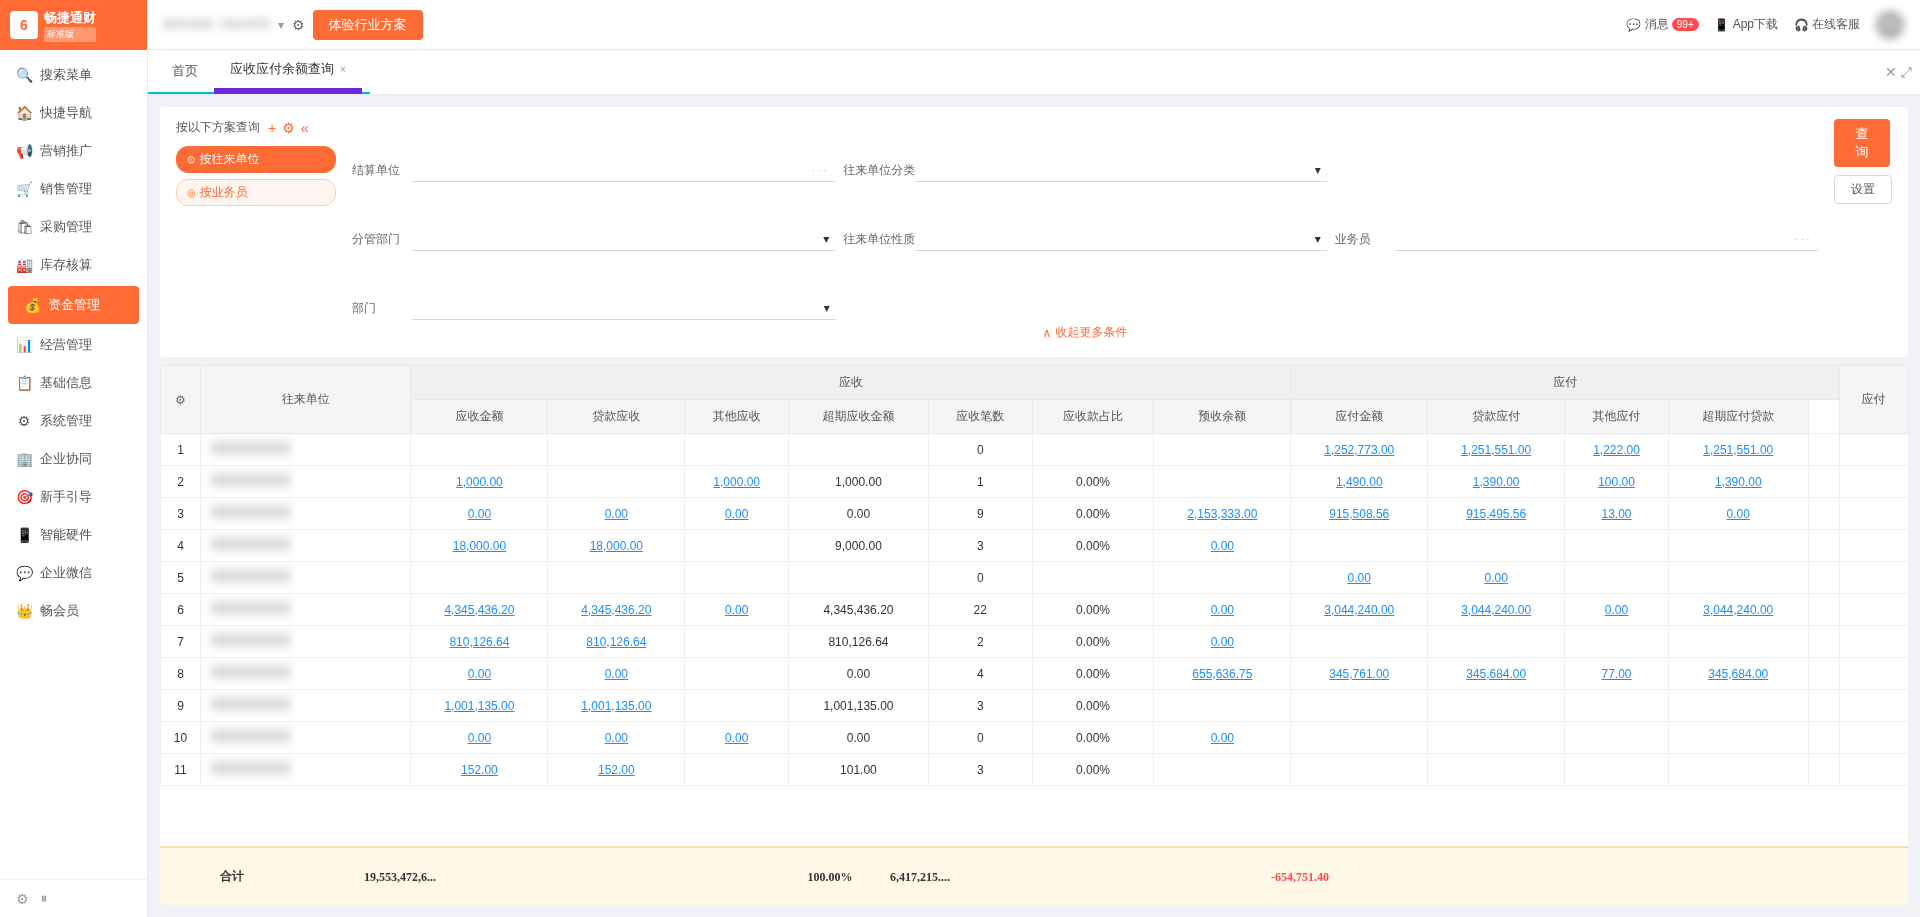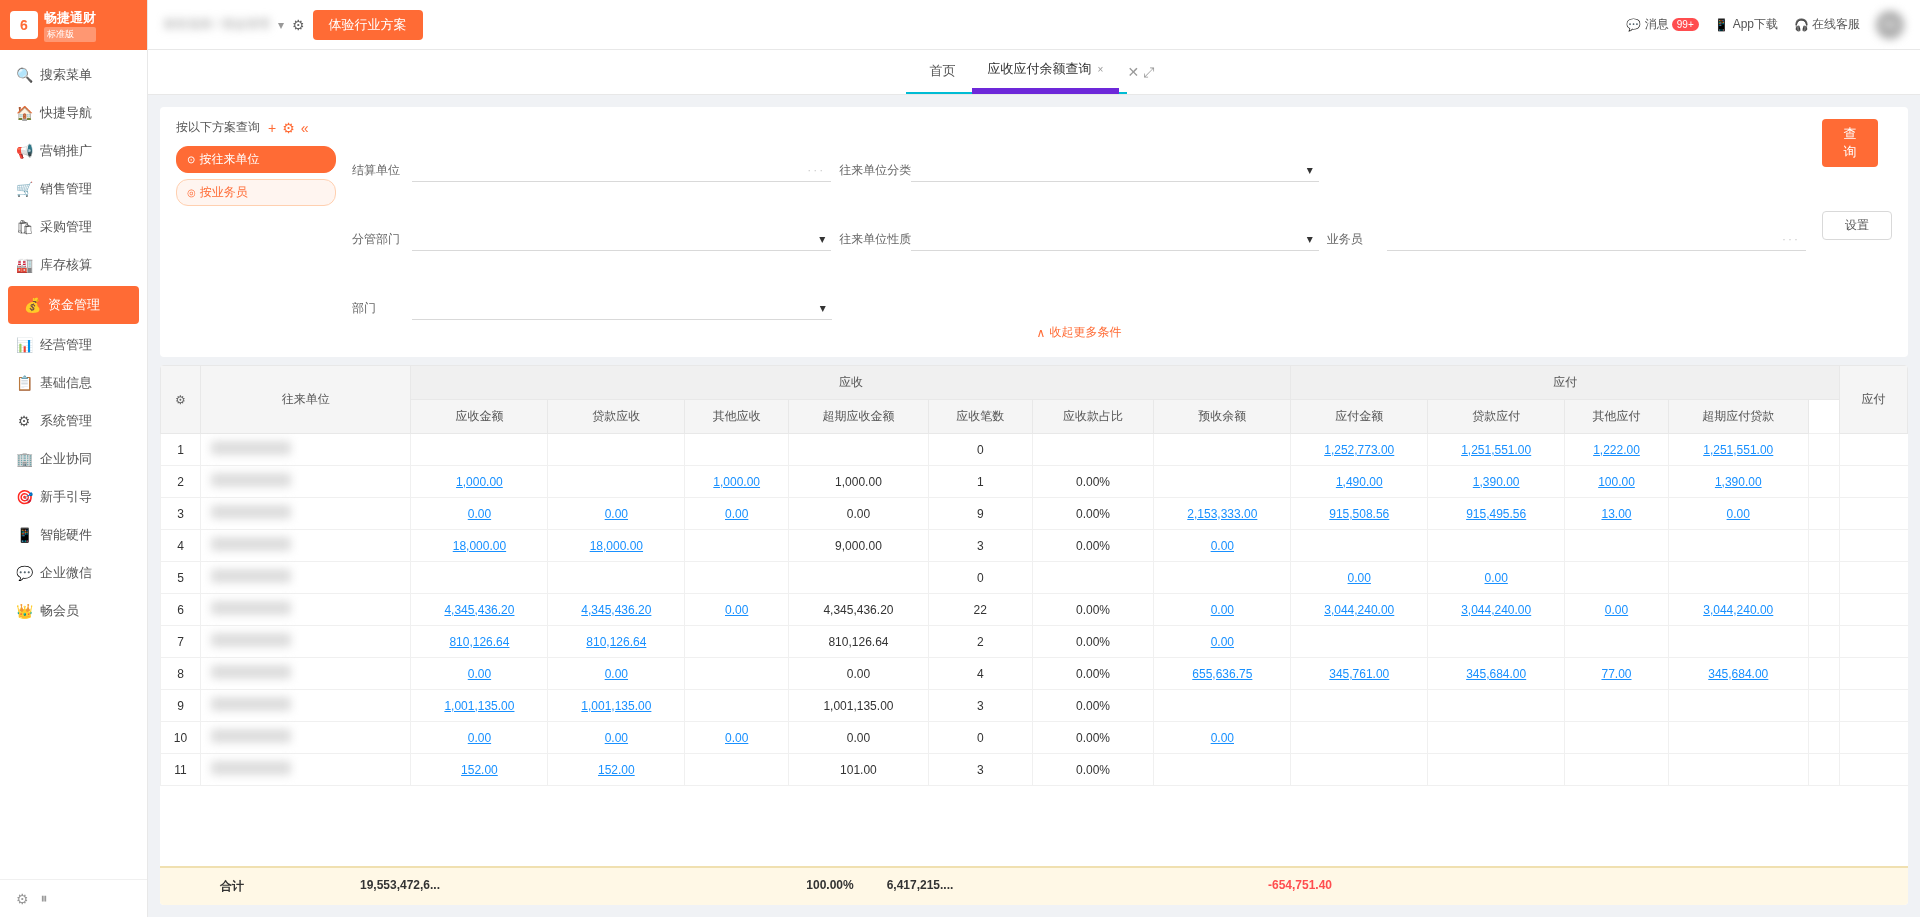--- a/index.html
+++ b/index.html
@@ -133,32 +133,32 @@
     }
     thead th.group-header { background: #f0f0f0; font-weight: 500; }
     tbody tr { border-bottom: 1px solid #f0f0f0; }
     tbody td { padding: 7px 10px; text-align: center; border: 1px solid #f0f0f0; color: #333; white-space: nowrap; }
     tbody td.text-left { text-align: left; }
     tbody td a, tbody td .link { color: #1890ff; text-decoration: underline; cursor: pointer; }
     .settings-icon { color: #666; cursor: pointer; }
     .window-btn { color: #999; cursor: pointer; font-size: 14px; }
 
     .tab-bar-wrapper {
-      display: flex; align-items: center; justify-content: center;
+      display: flex; align-items: center; justify-content: space-between;
       background: #fff; border-bottom: 1px solid #e8e8e8;
     }
     .tab-right-controls { display: flex; gap: 4px; padding-right: 8px; }
 
     .query-btn {
       background: #ff6b35; color: #fff; border: none; padding: 6px 20px; border-radius: 4px;
       cursor: pointer; font-size: 13px; display: block; margin-bottom: 4px; width: 56px;
     }
     .set-btn {
       background: #fff; color: #555; border: 1px solid #d9d9d9; padding: 5px 16px; border-radius: 4px;
-      cursor: pointer; font-size: 12px; width: 70px; margin-top: 36px;
+      cursor: pointer; font-size: 12px; width: 58px;
     }
     .query-actions { display: flex; flex-direction: column; gap: 4px; }
 
     .blurred { filter: blur(4px); user-select: none; }
 
     .header-right-item {
       display: flex; align-items: center; gap: 3px; color: #555; cursor: pointer; font-size: 12px;
     }
   </style>
 </head>
@@ -583,21 +583,21 @@
                   <td></td>
                   <td></td>
                   <td></td>
                   <td></td>
                   <td></td>
                 </tr>
               </tbody>
           </table>
         </div>
 
-        <div style="background:#fff8e6;border-top:2px solid #f0e0b0;padding:10px 10px;display:flex;align-items:flex-start;font-size:12px;font-weight:bold;">
+        <div style="background:#fff8e6;border-top:2px solid #f0e0b0;padding:20px 10px;display:flex;align-items:flex-end;font-size:12px;font-weight:bold;font-family:Liberation Serif, serif;">
           <div style="min-width:40px;text-align:center;"></div>
           <div style="min-width:140px;padding-left:10px;">合计</div>
           <div style="min-width:100px;text-align:center;">19,553,472,6...</div>
           <div style="min-width:100px;"></div>
           <div style="min-width:80px;"></div>
           <div style="min-width:100px;"></div>
           <div style="min-width:60px;"></div>
           <div style="min-width:80px;text-align:center;">100.00%</div>
           <div style="min-width:100px;text-align:center;">6,417,215....</div>
           <div style="min-width:100px;"></div>

